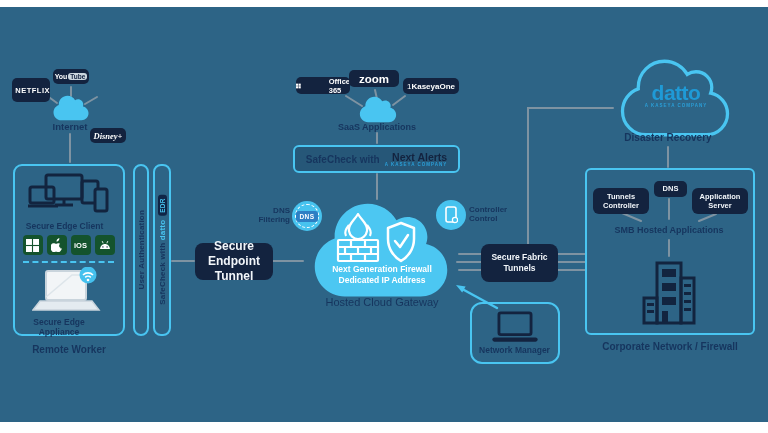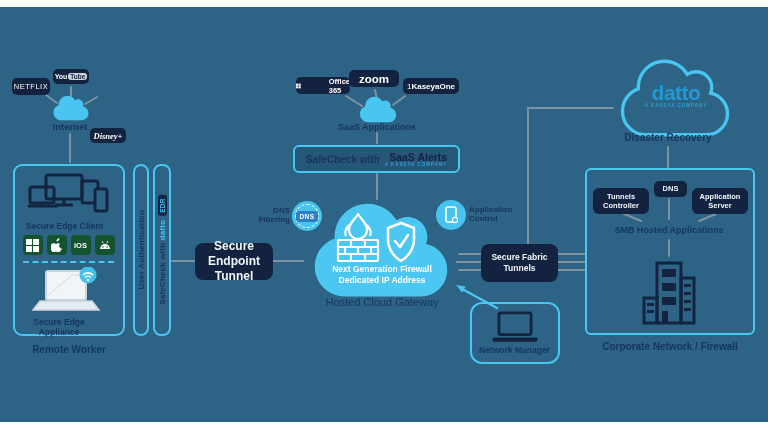--- a/index.html
+++ b/index.html
@@ -67,21 +67,21 @@
       <line x1="669" y1="199" x2="669" y2="219"></line>
       <line x1="716" y1="214" x2="699" y2="221"></line>
       <line x1="669" y1="240" x2="669" y2="256"></line>
     </g>
     <g>
       <line x1="497" y1="308" x2="464" y2="290" stroke="#49c5f1" stroke-width="2.5" stroke-linecap="round"></line>
       <polygon points="456,285 465.6,286.4 462.2,292.5" fill="#49c5f1"></polygon>
     </g>
   </svg>
 
-  <div class="badge" style="left:12px;top:78px;width:38px;height:17px;font-size:7.5px;font-weight:400;letter-spacing:.5px;">
+  <div class="badge" style="left:12px;top:78px;width:38px;height:24px;font-size:7.5px;font-weight:700;letter-spacing:.5px;justify-content:flex-end;">
     <span>NETFLIX</span>
   </div>
   <div class="badge" style="left:53px;top:69px;width:36px;height:15px;font-size:7px;font-weight:bold;gap:1px;">
     <span>You</span>
     <span style="background:#ccd6de;color:#101f3d;border-radius:3px;padding:0 2px;font-size:6.5px;">Tube</span>
   </div>
   <div class="badge" style="left:90px;top:81px;width:36px;height:15px;font-size:8.5px;font-style:italic;font-weight:bold;font-family:'Liberation Serif',serif;margin-top:47px;">
     <span>Disney+</span>
   </div>
   <svg class="abs" style="left:50px;top:94px;" width="42" height="28" viewBox="0 0 640 512">
@@ -176,21 +176,21 @@
   </div>
   <svg class="abs" style="left:356px;top:95px;" width="44" height="29" viewBox="0 0 640 512">
     <path fill="#49c5f1" d="M0 336c0 79.5 64.5 144 144 144H512c70.7 0 128-57.3 128-128c0-61.9-44-113.6-102.4-125.4c4.1-10.7 6.4-22.4 6.4-34.6c0-53-43-96-96-96c-19.7 0-38.1 6-53.3 16.2C367 64.2 315.3 32 256 32C167.6 32 96 103.6 96 192c0 2.7 .1 5.4 .2 8.1C40.2 219.8 0 273.2 0 336z"></path>
   </svg>
   <div class="caption" style="left:330px;top:122px;width:94px;font-size:9px;">SaaS Applications</div>
 
   <div class="outline" style="left:293px;top:145px;width:167px;height:28px;border-radius:6px;background:rgba(10,30,60,.18);
        display:flex;align-items:center;justify-content:center;gap:5px;">
     <span style="font-size:10px;font-weight:bold;color:#16355e;">SafeCheck with</span>
     <span style="display:flex;flex-direction:column;align-items:flex-end;">
-      <span style="font-size:10.5px;font-weight:900;color:#13233f;">SaaS Alerts</span>
+      <span style="font-size:10.5px;font-weight:900;color:#13233f;">Next Alerts</span>
       <span class="bannersub">A KASEYA COMPANY</span>
     </span>
   </div>
 
   <svg class="abs" style="left:294px;top:197px;" width="174" height="106" viewBox="0 0 640 512">
     <path fill="#4cc7f2" d="M0 336c0 79.5 64.5 144 144 144H512c70.7 0 128-57.3 128-128c0-61.9-44-113.6-102.4-125.4c4.1-10.7 6.4-22.4 6.4-34.6c0-53-43-96-96-96c-19.7 0-38.1 6-53.3 16.2C367 64.2 315.3 32 256 32C167.6 32 96 103.6 96 192c0 2.7 .1 5.4 .2 8.1C40.2 219.8 0 273.2 0 336z"></path>
   </svg>
   <svg class="abs" style="left:336px;top:213px;z-index:4;" width="44" height="50" viewBox="0 0 44 50">
     <g stroke="#fff" fill="none" stroke-width="2.2" stroke-linejoin="round">
       <path d="M22 1 C18 8 12 11 13 18 C13.8 23 18 26 22 26 C26 26 30.2 23 31 18 C32 11 26 8 22 1 Z"></path>
@@ -223,21 +223,21 @@
     <div class="dnsring"></div>
     <div class="dnscenter">DNS</div>
   </div>
 
   <div class="circleicon" style="left:436px;top:200px;">
     <svg width="14" height="18" viewBox="0 0 14 18">
       <rect x="2" y="1" width="10" height="15" rx="2" stroke="#fff" stroke-width="1.6" fill="none"></rect>
       <circle cx="11" cy="14" r="2.6" fill="#47c3ef" stroke="#fff" stroke-width="1.2"></circle>
     </svg>
   </div>
-  <div class="caption" style="left:469px;top:205px;width:52px;font-size:8px;text-align:left;">Application Control</div>
+  <div class="caption" style="left:469px;top:205px;width:52px;font-size:8px;text-align:left;">Controller Control</div>
 
   <div class="navybox" style="left:481px;top:244px;width:77px;height:38px;font-size:8.5px;">
     <span>Secure Fabric Tunnels</span>
   </div>
 
   <div class="outline" style="left:470px;top:302px;width:90px;height:62px;border-radius:12px;">
     <svg class="abs" style="left:13px;top:7px;" width="60" height="34" viewBox="0 0 60 36">
       <rect x="13" y="2" width="34" height="23" rx="2" stroke="#13233f" stroke-width="3" fill="none"></rect>
       <rect x="6" y="28" width="48" height="4.5" rx="2.2" fill="#13233f"></rect>
     </svg>

